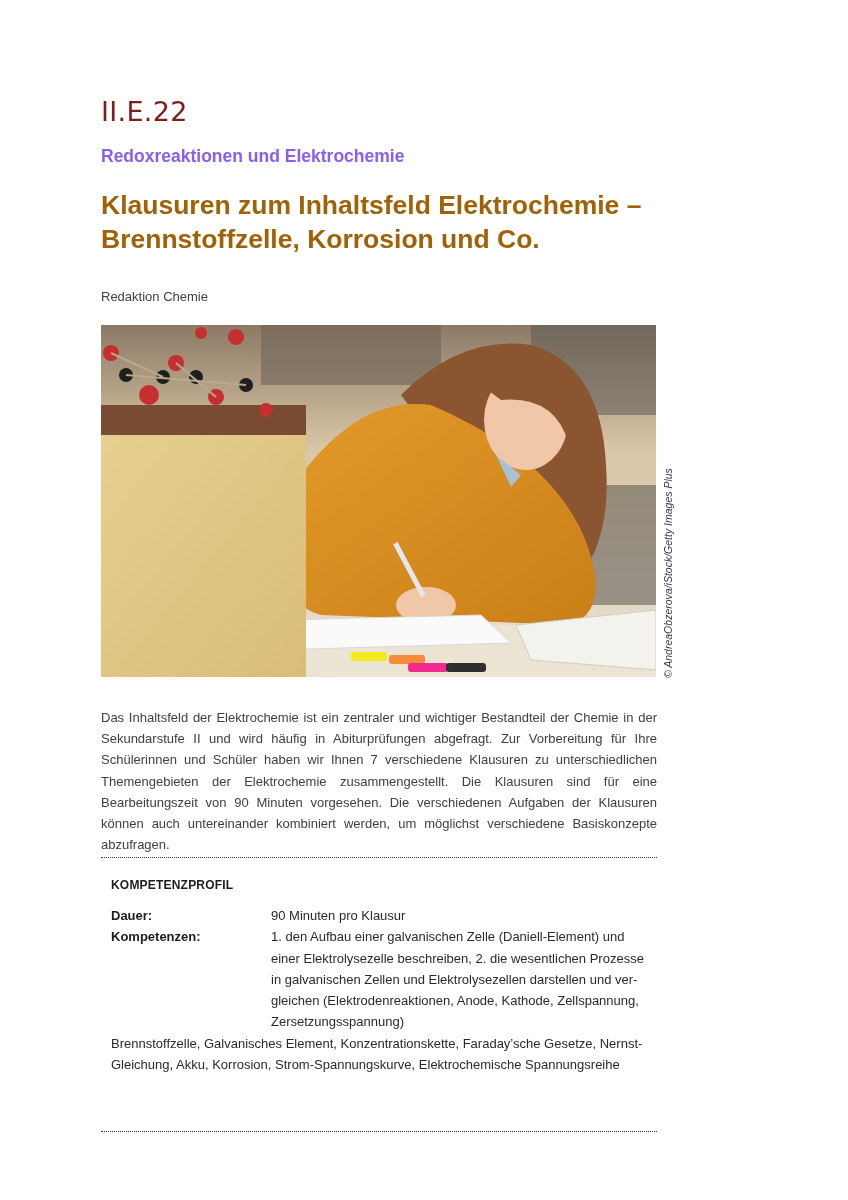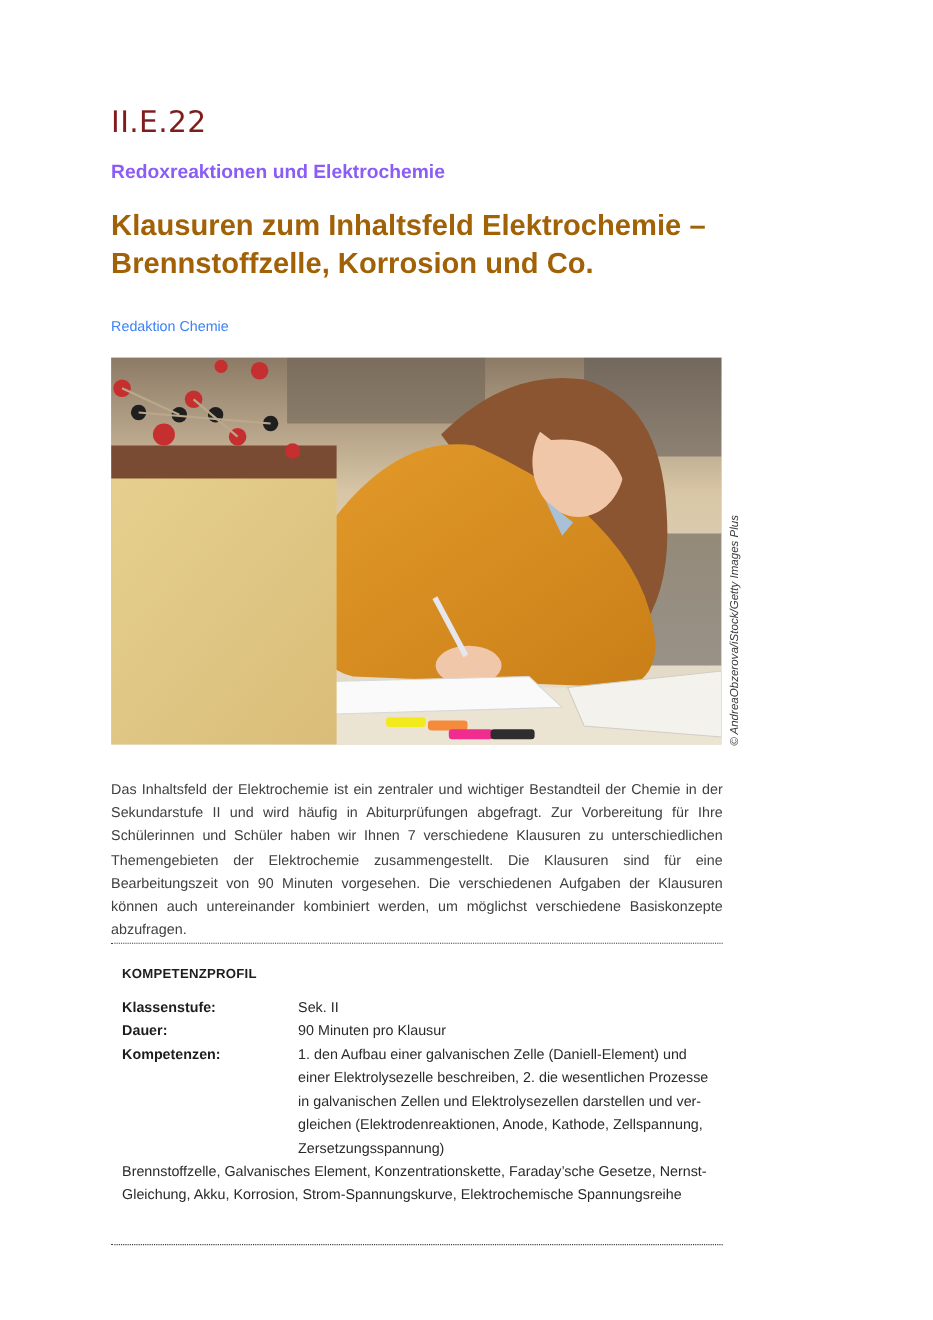--- a/index.html
+++ b/index.html
@@ -5,21 +5,21 @@
     html, body { margin: 0; padding: 0; background: #ffffff; }
     body { width: 848px; height: 1200px; position: relative; overflow: hidden;
       font-family: "Liberation Sans", "DejaVu Sans", sans-serif; color: #1d1d1b; }
     .page { position: absolute; left: 0; top: 0; width: 848px; height: 1200px; }
     .code { position: absolute; left: 101px; top: 96px; font-size: 27px; color: #7f1d1d;
       font-family: "DejaVu Sans", sans-serif; font-weight: normal; letter-spacing: 0.3px; }
     .subject { position: absolute; left: 101px; top: 146px; font-size: 17.5px; font-weight: bold;
       font-family: "Liberation Sans", sans-serif; color: #8b5cf6; }
     .title { position: absolute; left: 101px; top: 188px; width: 560px; font-size: 26.5px; line-height: 34px;
       font-weight: bold; font-family: "Liberation Sans", sans-serif; color: #a16207; margin: 0; }
-    .author { position: absolute; left: 101px; top: 289px; font-size: 13px; color: #3b82f6; text-align: center; }
+    .author { position: absolute; left: 101px; top: 289px; font-size: 13px; color: #404040; text-align: center; }
     .photo { position: absolute; left: 101px; top: 325px; width: 555px; height: 352px; overflow: hidden;
       background: linear-gradient(180deg, #b9a58d 0%, #d9c8ad 40%, #e6dccb 100%); }
     .photo svg { width: 100%; height: 100%; display: block; }
     .credit { position: absolute; left: 662px; top: 678px; transform-origin: 0 0; transform: rotate(-90deg);
       font-size: 10.5px; font-style: italic; color: #3a3a3a; white-space: nowrap; width: 210px; }
     .intro { position: absolute; left: 101px; top: 707px; width: 556px; font-size: 13px; line-height: 21.2px;
       text-align: justify; color: #404040; margin: 0; hyphens: manual; }
     .dots { position: absolute; left: 101px; width: 556px; height: 0; border-top: 1.5px dotted #3a3a3a; }
     .profile-head { position: absolute; left: 111px; top: 878px; font-size: 12px; font-weight: bold; letter-spacing: 0.2px; }
     .profile { position: absolute; left: 111px; top: 905px; width: 545px; }
@@ -112,24 +112,20 @@
   <div class="credit">© AndreaObzerova/iStock/Getty Images Plus</div>
 
   <p class="intro">Das Inhaltsfeld der Elektrochemie ist ein zentraler und wichtiger Bestandteil der Chemie in der Sekundarstufe II und wird häufig in Abiturprüfungen abgefragt. Zur Vorbereitung für Ihre Schülerin­nen und Schüler haben wir Ihnen 7 verschiedene Klausuren zu unterschiedlichen Themengebieten der Elektrochemie zusammengestellt. Die Klausuren sind für eine Bearbeitungszeit von 90 Minuten vorgesehen. Die verschiedenen Aufgaben der Klausuren können auch untereinander kombiniert werden, um möglichst verschiedene Basiskonzepte abzufragen.</p>
 
   <div class="dots" style="top:857px;"></div>
 
   <div class="profile-head">KOMPETENZPROFIL</div>
 
   <div class="profile">
     <div class="row">
-      <div class="lbl">Klassenstufe:</div>
-      <div class="val">Sek. II</div>
-    </div>
-    <div class="row">
       <div class="lbl">Dauer:</div>
       <div class="val">90 Minuten pro Klausur</div>
     </div>
     <div class="row">
       <div class="lbl">Kompetenzen:</div>
       <div class="val">1. den Aufbau einer galvanischen Zelle (Daniell-Element) und einer Elektrolysezelle beschreiben, 2. die wesentlichen Prozesse in galvanischen Zellen und Elektrolysezellen darstellen und ver­gleichen (Elektrodenreaktionen, Anode, Kathode, Zellspannung, Zersetzungsspannung)</div>
     </div>
     <div class="row">
       <div class="val">Brennstoffzelle, Galvanisches Element, Konzentrationskette, Fara­day’sche Gesetze, Nernst-Gleichung, Akku, Korrosion, Strom-Span­nungskurve, Elektrochemische Spannungsreihe</div>
     </div>

